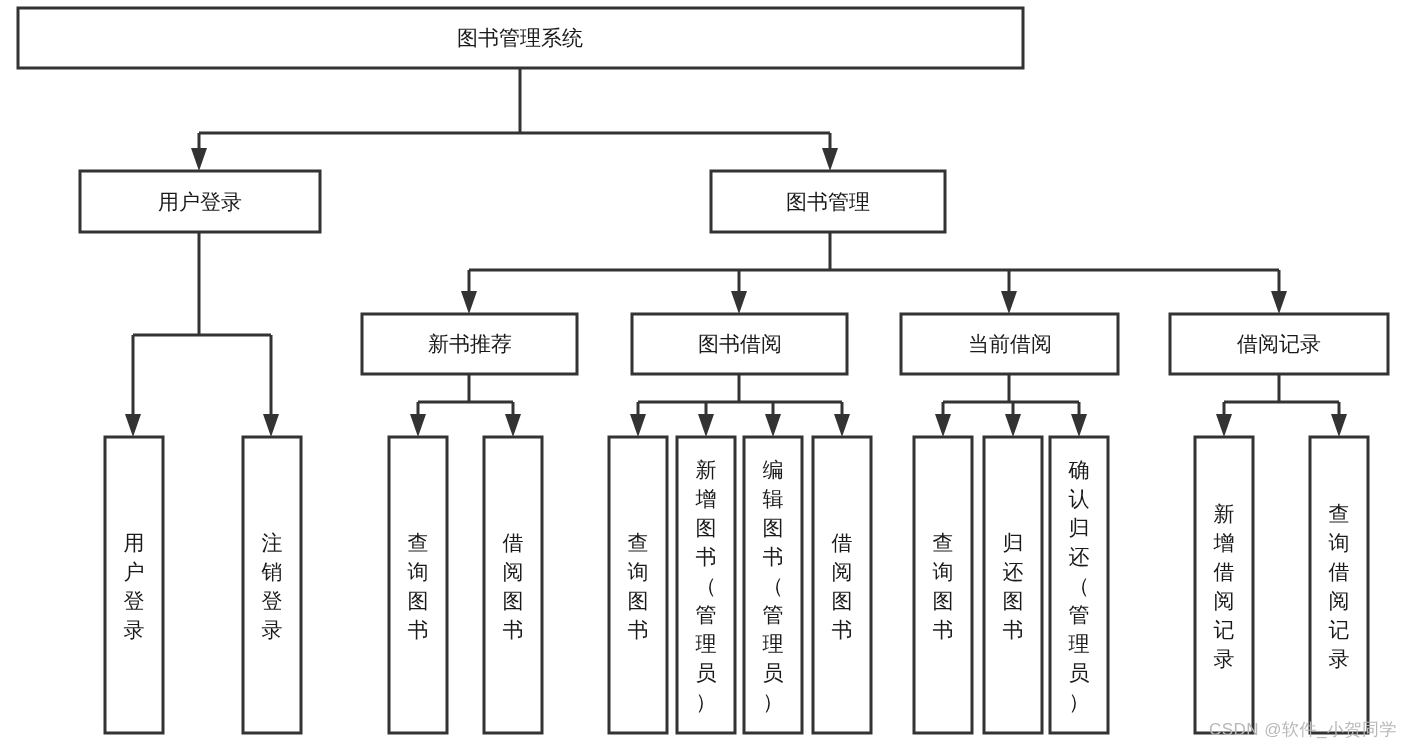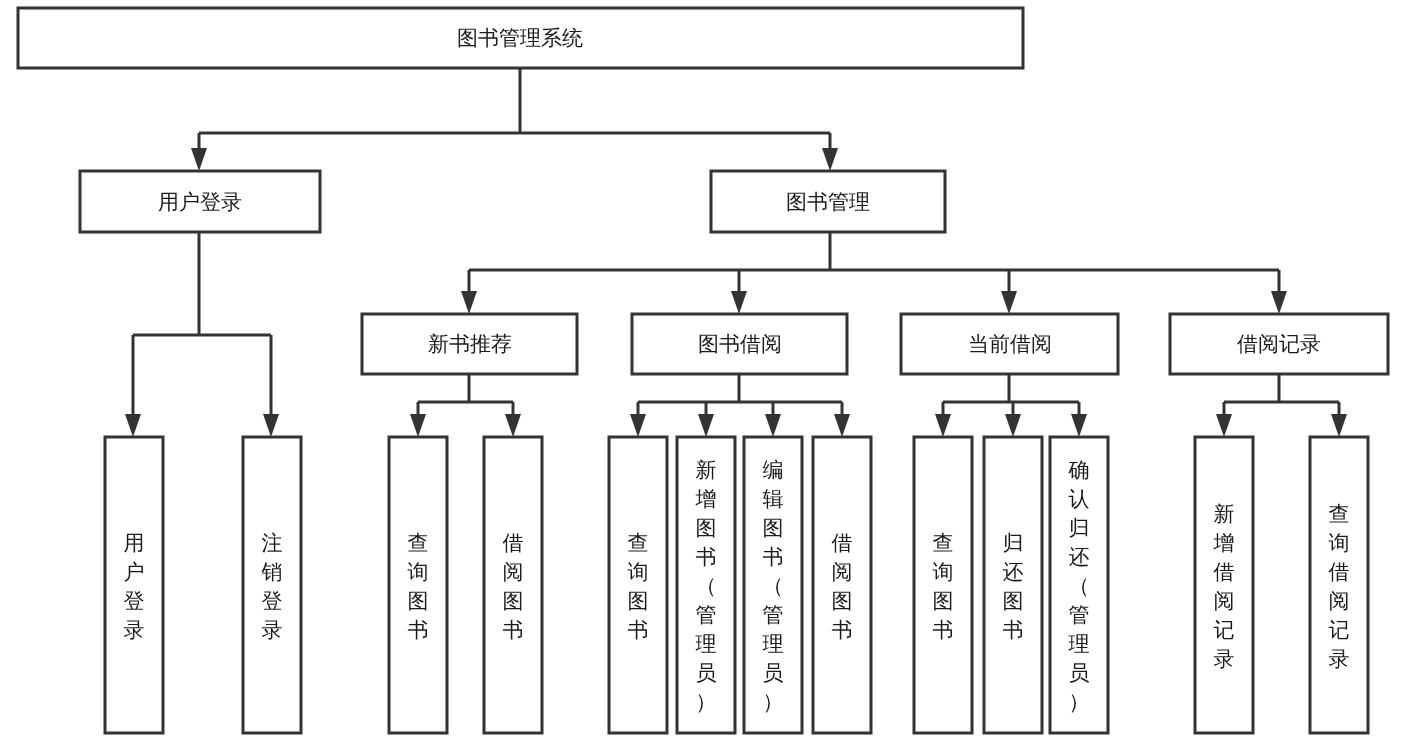--- a/index.html
+++ b/index.html
@@ -229,13 +229,14 @@
       <text class="node-label-v" x="1224" y="520.62"><tspan x="1224" y="520.62">新</tspan><tspan x="1224" y="549.62">增</tspan><tspan x="1224" y="578.62">借</tspan><tspan x="1224" y="607.62">阅</tspan><tspan x="1224" y="636.62">记</tspan><tspan x="1224" y="665.62">录</tspan></text>
     </g>
 
     <g>
       <rect class="node-box" x="1310" y="437" width="58" height="296"></rect>
       <text class="node-label-v" x="1339" y="520.62"><tspan x="1339" y="520.62">查</tspan><tspan x="1339" y="549.62">询</tspan><tspan x="1339" y="578.62">借</tspan><tspan x="1339" y="607.62">阅</tspan><tspan x="1339" y="636.62">记</tspan><tspan x="1339" y="665.62">录</tspan></text>
     </g>
 
   </svg>
 
+  <div class="watermark">CSDN @软件_小贺同学</div>
 </div>
 
 </body></html>

